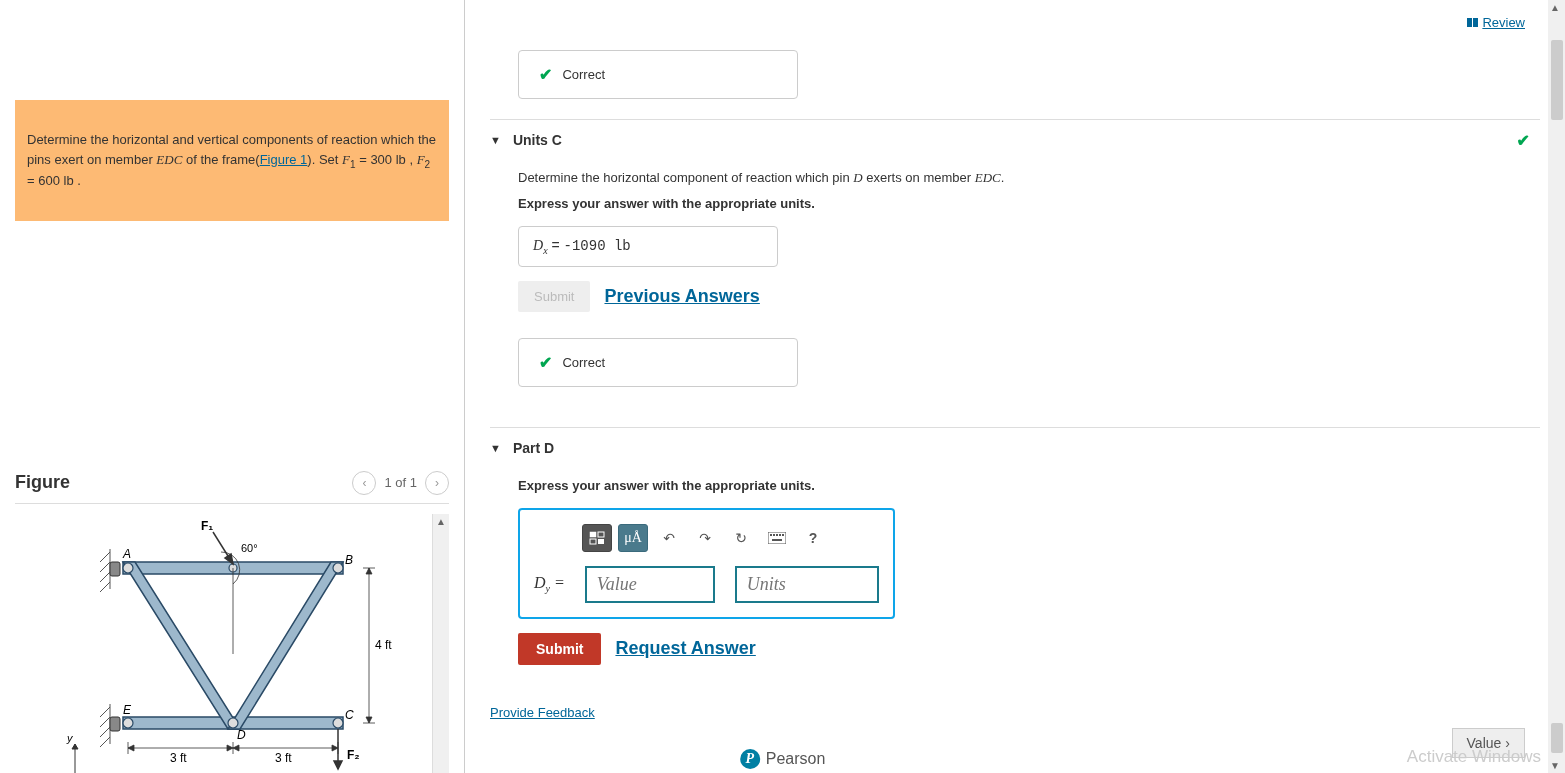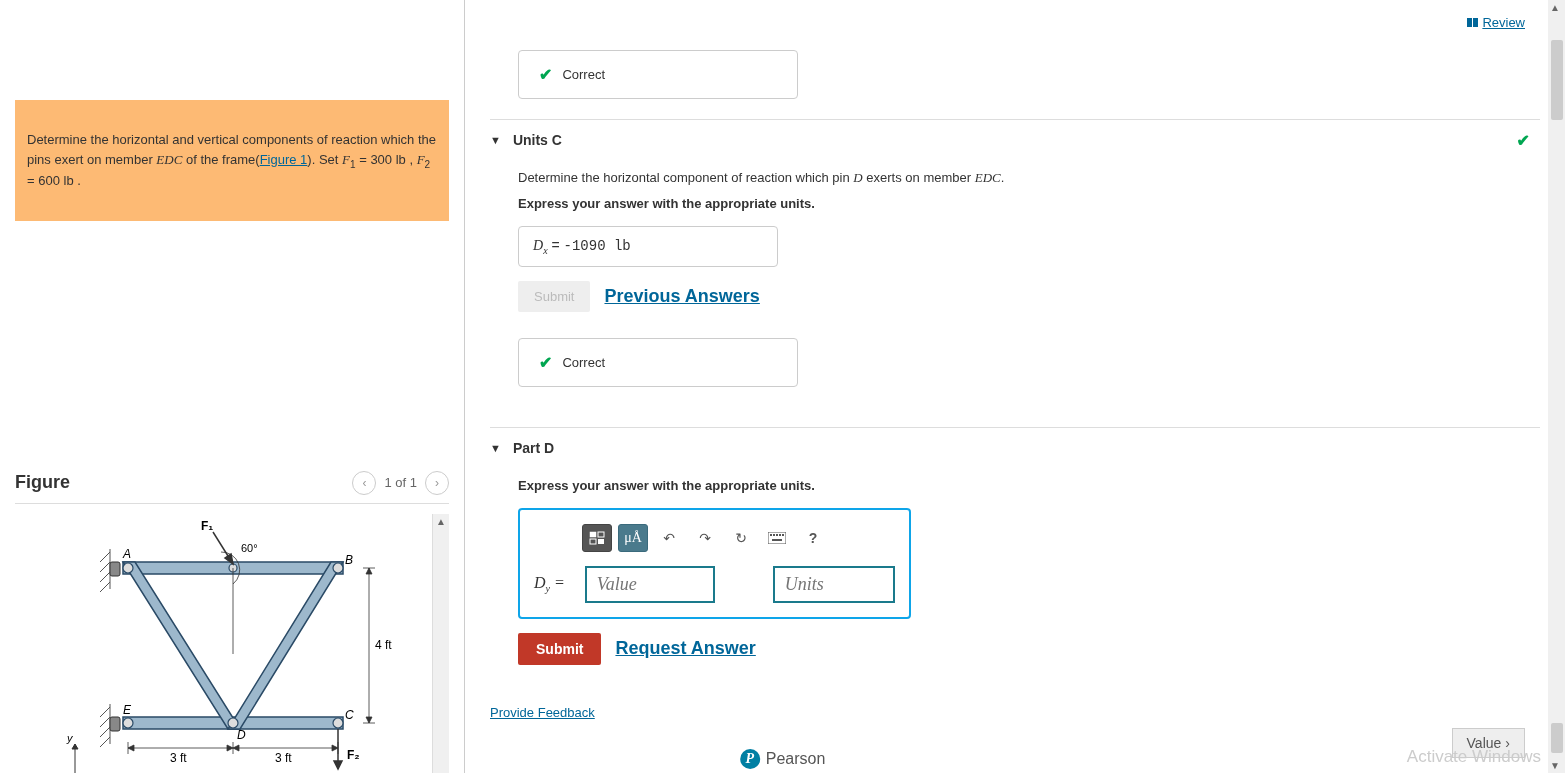--- a/index.html
+++ b/index.html
@@ -53,21 +53,21 @@
   .toolbar { display: flex; gap: 6px; margin-bottom: 14px; margin-left: 48px; align-items: center; }
   .tb-btn { width: 30px; height: 28px; display: flex; align-items: center; justify-content: center; border-radius: 3px; font-size: 14px; color: #555; }
   .tb-btn.dark { background: #555; color: #fff; border: 1px solid #444; }
   .tb-btn.blue { background: #4a7a8c; color: #fff; border: 1px solid #3a6a7c; font-family: 'Times New Roman', serif; }
   .tb-help { font-weight: bold; color: #555; }
   
   .input-row { display: flex; align-items: center; gap: 20px; }
   .input-label { font-family: 'Times New Roman', serif; font-style: italic; font-size: 16px; }
   .val-input, .unit-input { border: 2px solid #1a7a8c; padding: 6px 10px; font-family: 'Times New Roman', serif; font-style: italic; font-size: 18px; color: #888; background: #fff; }
   .val-input { width: 130px; }
-  .unit-input { width: 122px; margin-left: 38px; }
+  .unit-input { width: 144px; }
   
   .btn-submit { background: #c13828; color: #fff; border: none; padding: 8px 18px; font-size: 14px; border-radius: 2px; font-weight: bold; }
   
   .provide-feedback { color: #006699; text-decoration: underline; font-size: 13px; margin-top: 20px; display: inline-block; }
   
   .next-btn { position: absolute; bottom: 15px; right: 40px; background: #eee; border: 1px solid #ccc; padding: 6px 14px; font-size: 14px; color: #555; display: flex; align-items: center; gap: 4px; }
   
   .footer { position: absolute; bottom: 0; left: 50%; transform: translateX(-50%); display: flex; align-items: center; gap: 6px; font-size: 16px; color: #555; padding: 4px; }
   .pearson-p { width: 20px; height: 20px; border-radius: 50%; background: #007fa3; color: #fff; display: flex; align-items: center; justify-content: center; font-weight: bold; font-family: Georgia, serif; font-style: italic; font-size: 14px; }
   

